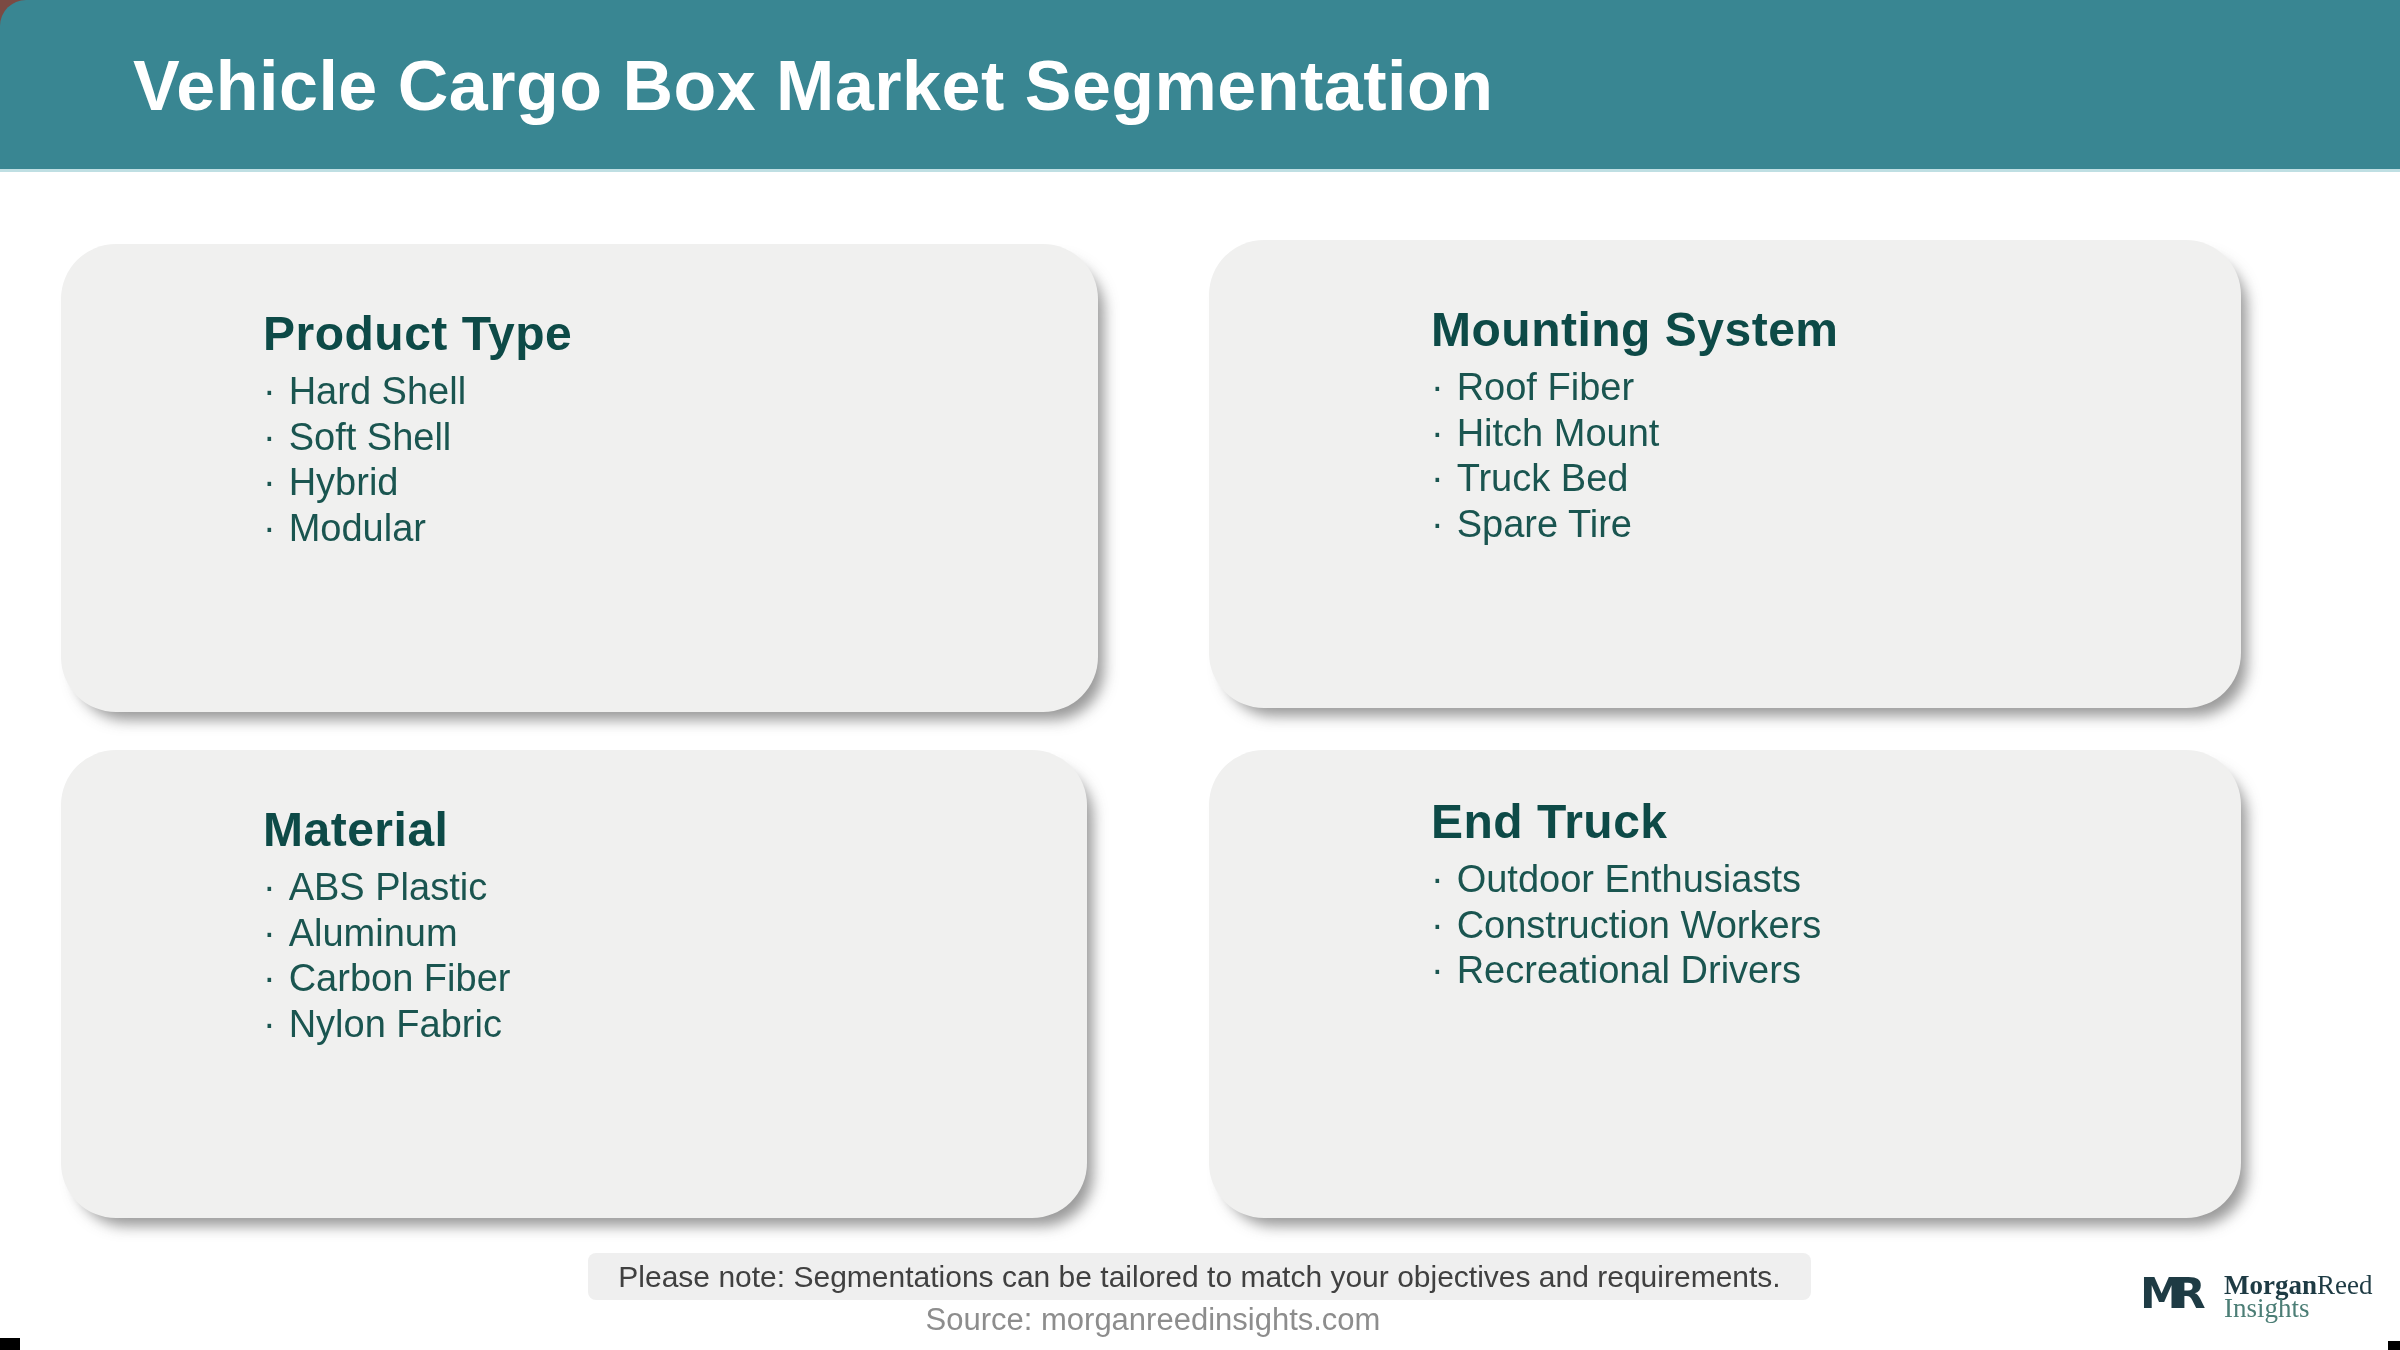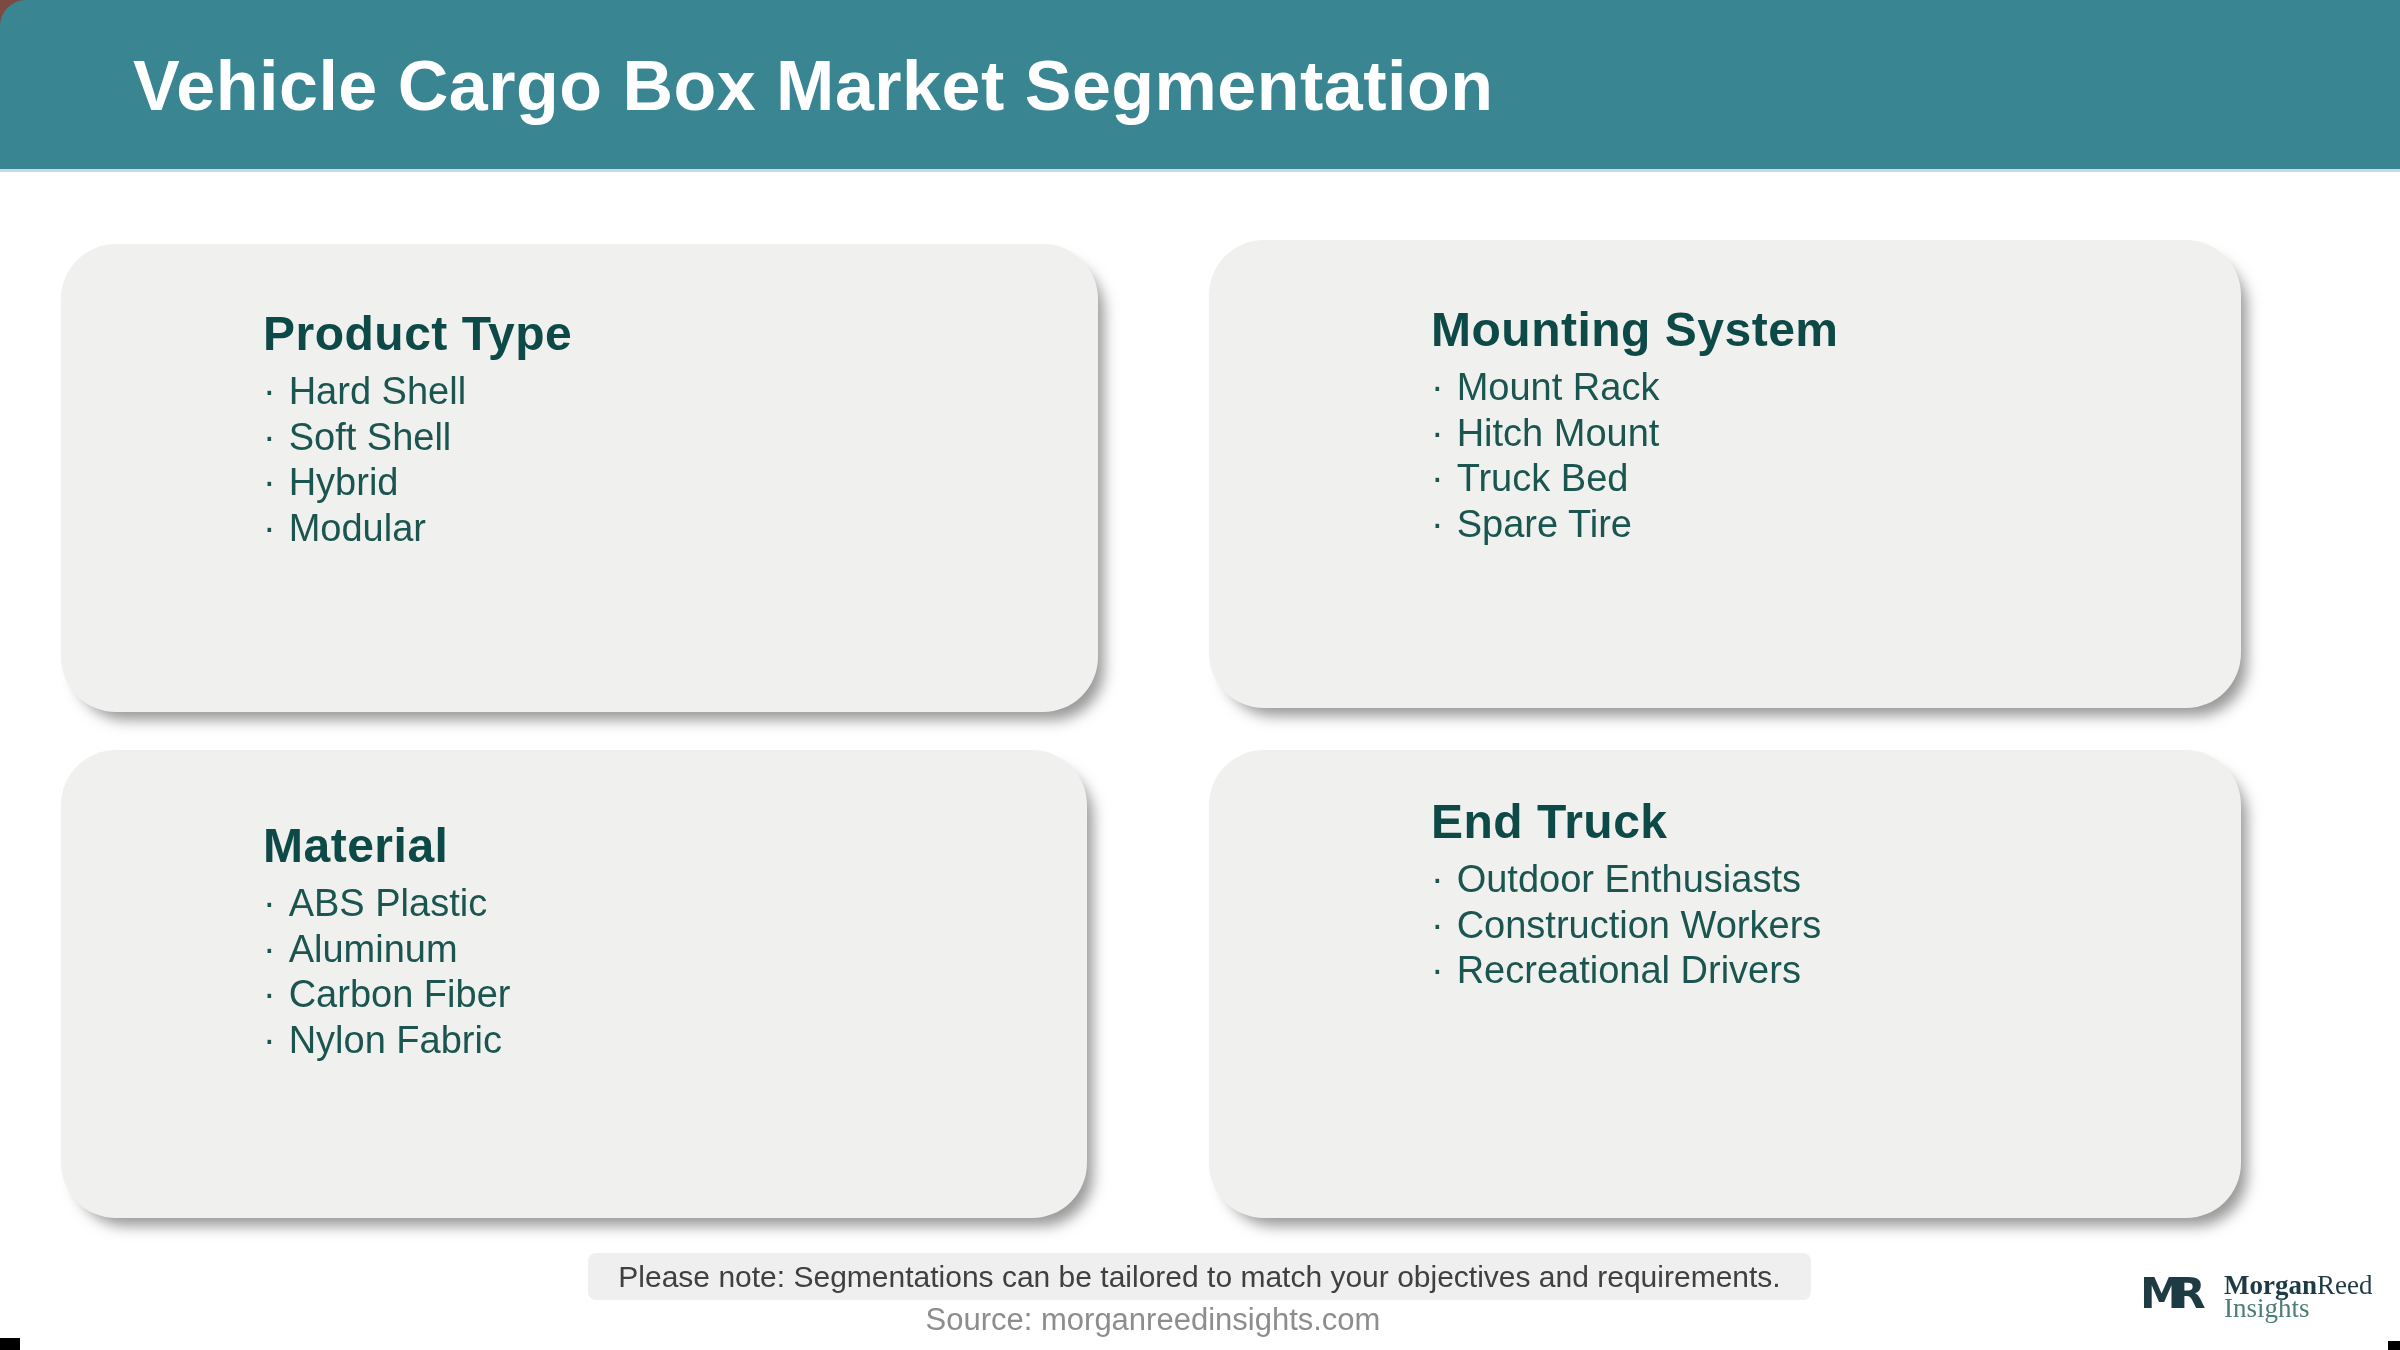--- a/index.html
+++ b/index.html
@@ -47,21 +47,21 @@
   }
   .card {
     position: absolute;
     background: #f0f0ef;
     border-radius: 55px;
     box-shadow: 10px 12px 14px -4px rgba(70, 70, 70, 0.55);
     box-sizing: border-box;
   }
   .card-1 { left: 61px;   top: 244px; width: 1037px; height: 468px; padding: 62px 40px 0 202px; }
   .card-2 { left: 1209px; top: 240px; width: 1032px; height: 468px; padding: 62px 40px 0 222px; }
-  .card-3 { left: 61px;   top: 750px; width: 1026px; height: 468px; padding: 68px 40px 0 202px; }
+  .card-3 { left: 61px;   top: 750px; width: 1026px; height: 468px; padding: 52px 40px 0 202px; }
   .card-4 { left: 1209px; top: 750px; width: 1032px; height: 468px; padding: 44px 40px 0 222px; }
   .card-title {
     margin: 0;
     font-size: 48px;
     line-height: 55px;
     font-weight: bold;
     letter-spacing: 0.5px;
     color: #0d4a47;
   }
   .card-list {
@@ -150,21 +150,21 @@
       <li><span class="dot">·</span><span>Hard Shell</span></li>
       <li><span class="dot">·</span><span>Soft Shell</span></li>
       <li><span class="dot">·</span><span>Hybrid</span></li>
       <li><span class="dot">·</span><span>Modular</span></li>
     </ul>
   </div>
 
   <div class="card card-2">
     <h2 class="card-title">Mounting System</h2>
     <ul class="card-list">
-      <li><span class="dot">·</span><span>Mount Rack</span></li>
+      <li><span class="dot">·</span><span>Roof Fiber</span></li>
       <li><span class="dot">·</span><span>Hitch Mount</span></li>
       <li><span class="dot">·</span><span>Truck Bed</span></li>
       <li><span class="dot">·</span><span>Spare Tire</span></li>
     </ul>
   </div>
 
   <div class="card card-3">
     <h2 class="card-title">Material</h2>
     <ul class="card-list">
       <li><span class="dot">·</span><span>ABS Plastic</span></li>

